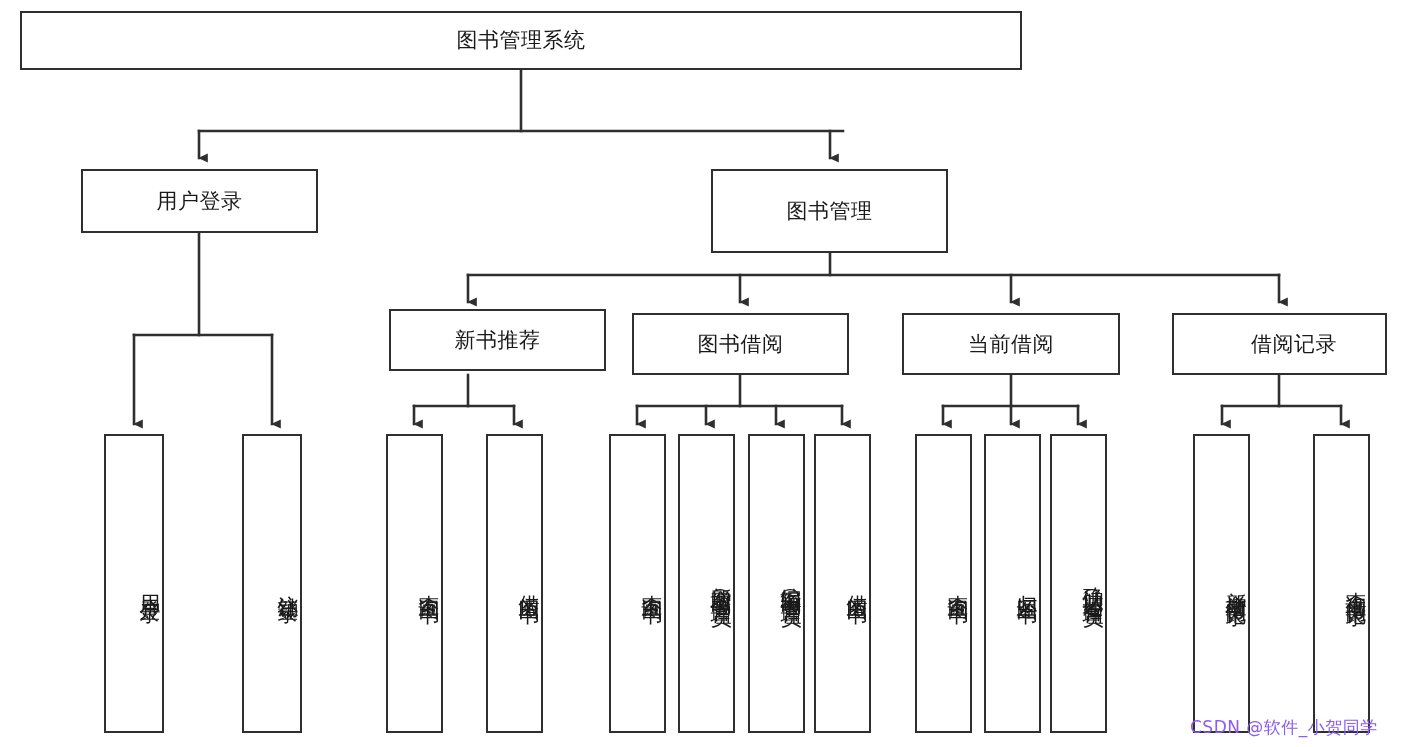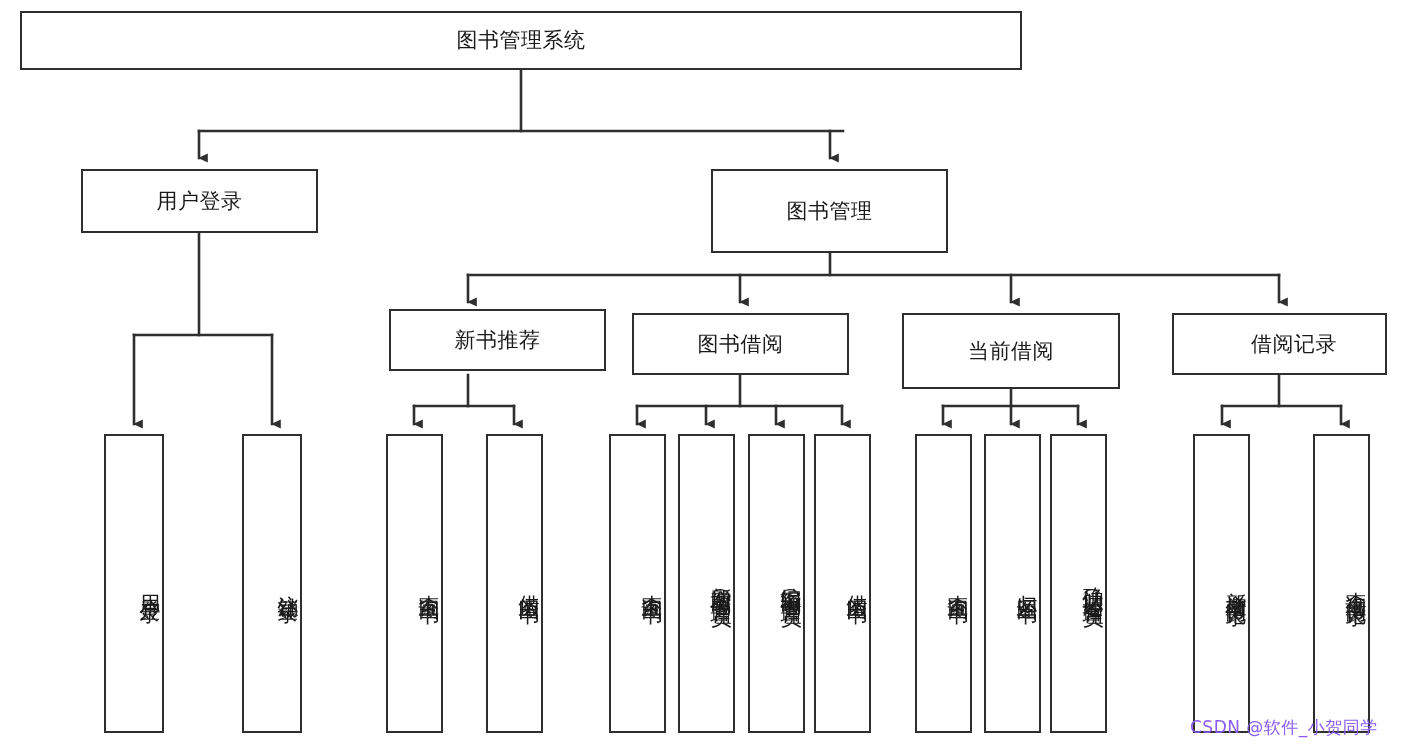--- a/index.html
+++ b/index.html
@@ -126,21 +126,21 @@
   <div class="node h" style="left:711px; top:169px; width:237px; height:84px;">
     <span>图书管理</span>
   </div>
 
   <div class="node h" style="left:361px; top:309px; width:217px; height:62px;margin-left:28px;">
     <span>新书推荐</span>
   </div>
   <div class="node h" style="left:632px; top:313px; width:217px; height:62px;">
     <span>图书借阅</span>
   </div>
-  <div class="node h" style="left:902px; top:313px; width:218px; height:76px;">
+  <div class="node h" style="left:902px; top:313px; width:218px; height:62px;">
     <span>当前借阅</span>
   </div>
   <div class="node h" style="left:1172px; top:313px; width:215px; height:62px;padding-left:29px;">
     <span>借阅记录</span>
   </div>
 
   <div class="node v" style="left:104px; top:434px; width:60px; height:299px;">
     <span class="vlabel">用户登录</span>
   </div>
   <div class="node v" style="left:242px; top:434px; width:60px; height:299px;">

